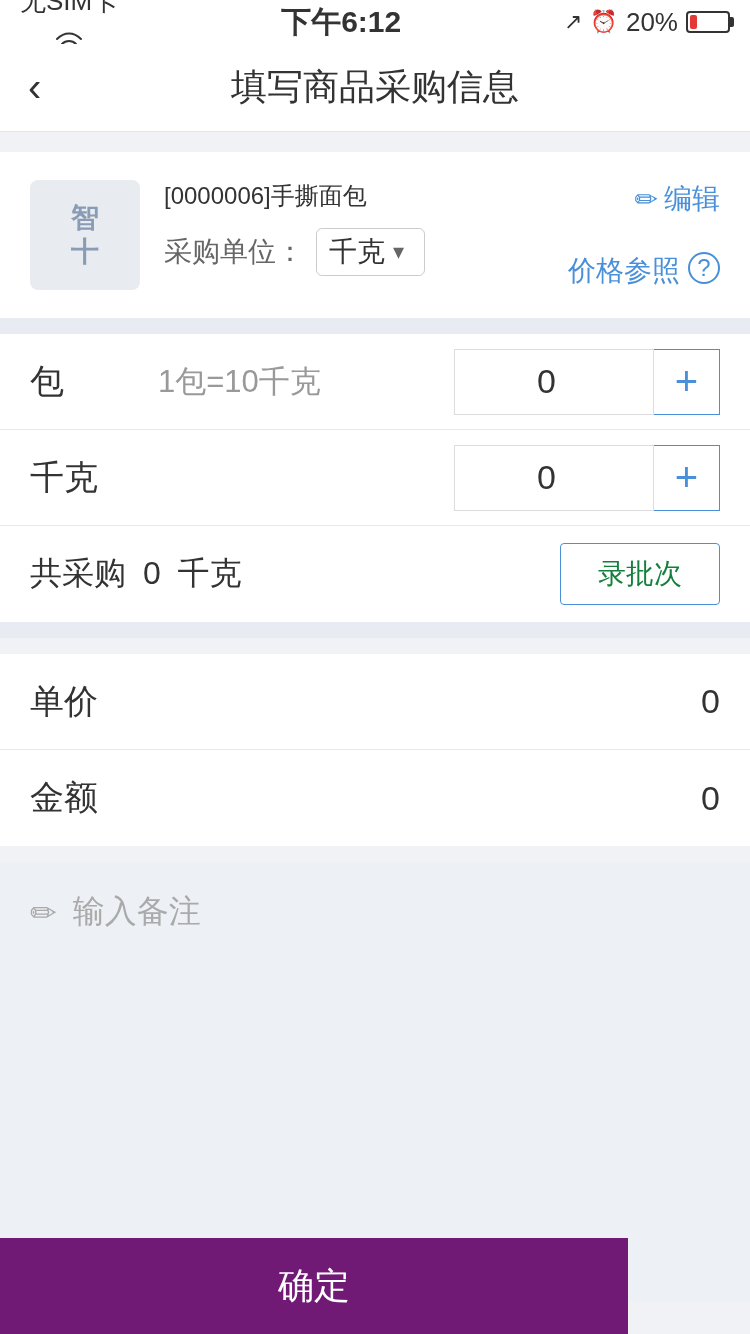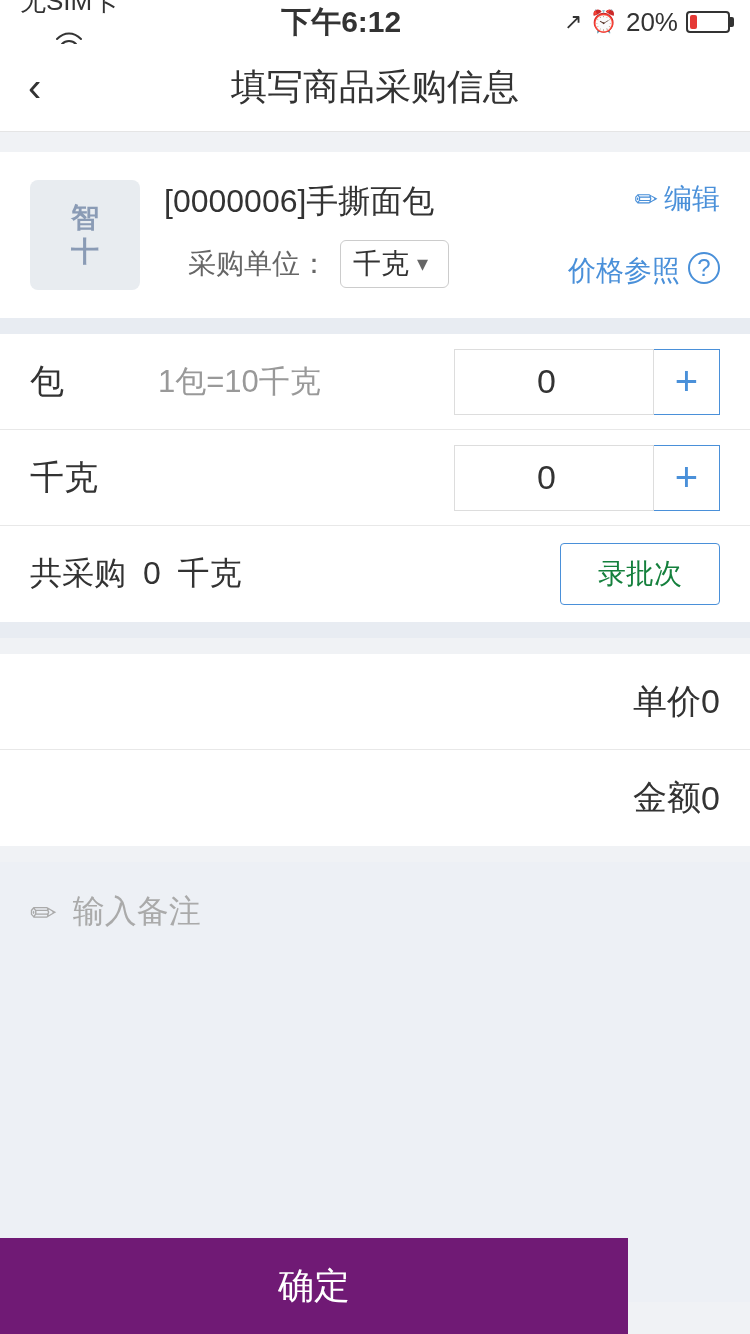--- a/index.html
+++ b/index.html
@@ -121,32 +121,31 @@
       font-size: 28px;
       color: #8a9bb5;
       font-weight: 600;
       text-align: center;
       line-height: 1.2;
     }
     .product-info {
       flex: 1;
     }
     .product-name {
-      font-size: 32px;
+      font-size: 24px;
       color: #333;
       font-weight: 500;
       margin-bottom: 16px;
     }
     .product-unit-row {
       display: flex;
       align-items: center;
       gap: 12px;
       font-size: 28px;
       color: #666;
-      margin-left: 24px;
     }
     .unit-select {
       border: 1px solid #ccc;
       border-radius: 6px;
       padding: 4px 20px 4px 12px;
       font-size: 28px;
       color: #333;
       background: #fff;
       position: relative;
       display: inline-flex;
@@ -274,21 +273,21 @@
     }
 
     
     .price-section {
       background: #fff;
       margin-top: 16px;
     }
     .price-row {
       display: flex;
       align-items: center;
-      justify-content: flex-end;
+      justify-content: space-between;
       padding: 0 30px;
       height: 96px;
       border-bottom: 1px solid #e8e8e8;
     }
     .price-row:last-child {
       border-bottom: none;
     }
     .price-label {
       font-size: 34px;
       color: #333;

